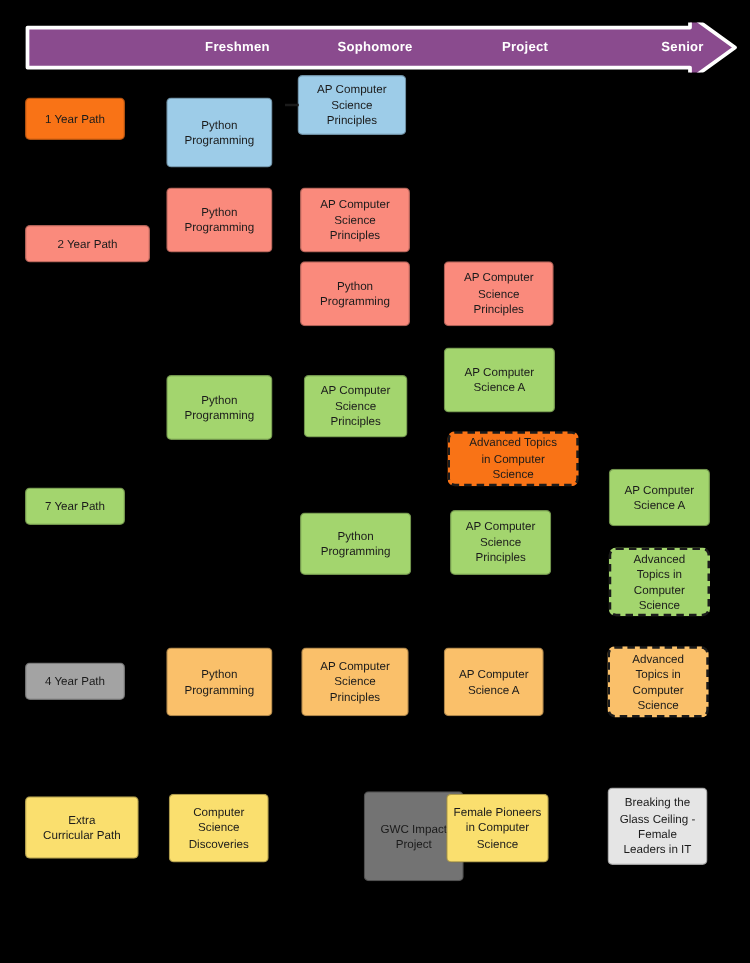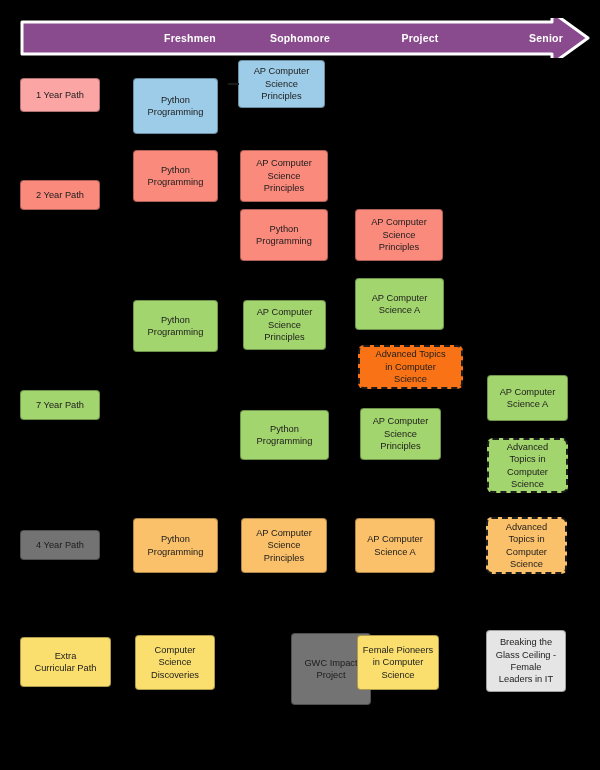--- a/index.html
+++ b/index.html
@@ -87,36 +87,36 @@
     <div id="banner-labels">
         <div class="banner-label" style="left: 110px; width: 120px;">Freshmen</div>
         <div class="banner-label" style="left: 220px; width: 120px;">Sophomore</div>
         <div class="banner-label" style="left: 340px; width: 120px;">Project</div>
         <div class="banner-label" style="left: 466px; width: 120px;">Senior</div>
       </div>
   </div>
 
   <div id="paths-layer">
       <div>
-        <div class="box" style="left: 20px; top: 78px; width: 80px; height: 34px; background: #fca5a5;">
+        <div class="box" style="left: 20px; top: 78px; width: 80px; height: 34px; background: #f97316;">
           <span class="box-text">1 Year Path</span>
         </div>
         <div class="box" style="left: 133px; top: 78px; width: 85px; height: 56px; background: rgb(157, 204, 232);">
           <span class="box-text">Python
 Programming</span>
         </div>
         <div class="box" style="left: 238px; top: 60px; width: 87px; height: 48px; background: rgb(157, 204, 232);">
           <span class="box-text">AP Computer
 Science
 Principles</span>
         </div>
         <div class="connector" style="left: 228px; top: 83px; width: 11px; height: 2px;"></div>
       </div>
       <div>
-        <div class="box" style="left: 20px; top: 180px; width: 80px; height: 30px; background: rgb(250, 138, 124);">
+        <div class="box" style="left: 20px; top: 180px; width: 100px; height: 30px; background: rgb(250, 138, 124);">
           <span class="box-text">2 Year Path</span>
         </div>
         <div class="box" style="left: 133px; top: 150px; width: 85px; height: 52px; background: rgb(250, 138, 124);">
           <span class="box-text">Python
 Programming</span>
         </div>
         <div class="box" style="left: 240px; top: 150px; width: 88px; height: 52px; background: rgb(250, 138, 124);">
           <span class="box-text">AP Computer
 Science
 Principles</span>
@@ -167,21 +167,21 @@
 Science A</span>
         </div>
         <div class="box dashed" style="left: 487px; top: 438px; width: 81px; height: 55px; background: rgb(163, 213, 110);">
           <span class="box-text">Advanced
 Topics in
 Computer
 Science</span>
         </div>
       </div>
       <div>
-        <div class="box" style="left: 20px; top: 530px; width: 80px; height: 30px; background: #737373;">
+        <div class="box" style="left: 20px; top: 530px; width: 80px; height: 30px; background: #a3a3a3;">
           <span class="box-text">4 Year Path</span>
         </div>
         <div class="box" style="left: 133px; top: 518px; width: 85px; height: 55px; background: rgb(250, 192, 106);">
           <span class="box-text">Python
 Programming</span>
         </div>
         <div class="box" style="left: 241px; top: 518px; width: 86px; height: 55px; background: rgb(250, 192, 106);">
           <span class="box-text">AP Computer
 Science
 Principles</span>

